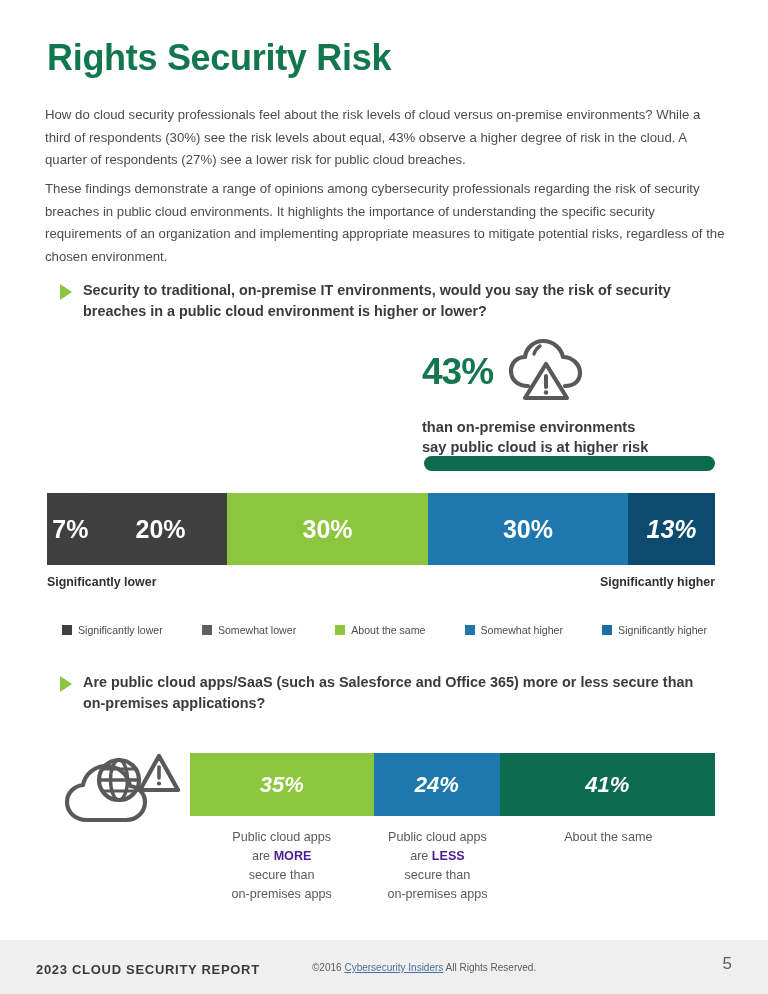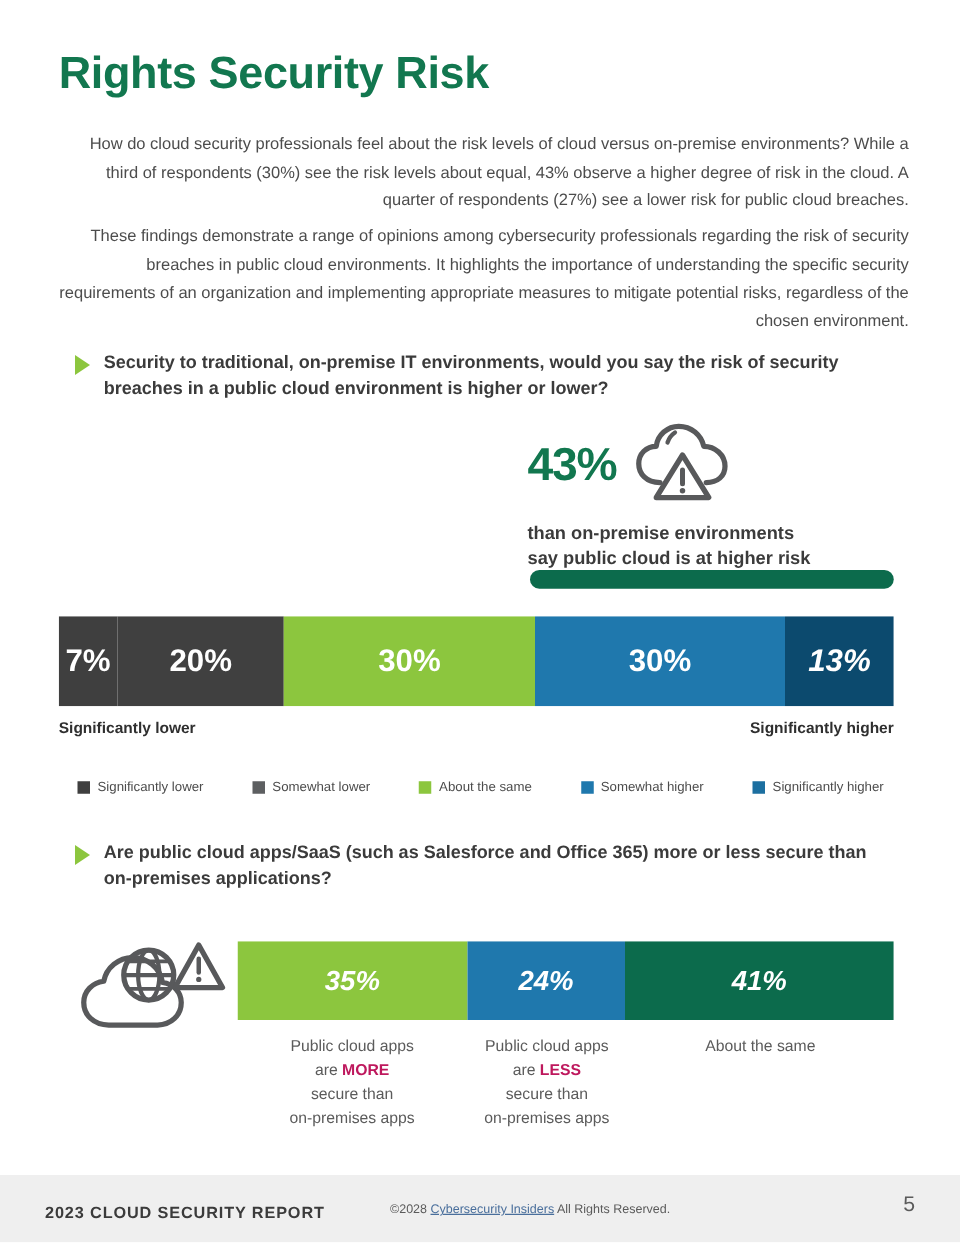--- a/index.html
+++ b/index.html
@@ -34,21 +34,20 @@
   }
 
   
   .intro {
     position: absolute;
     left: 45px;
     width: 682px;
     color: #4c4c4c;
     font-size: 13.2px;
     line-height: 22.5px;
-    text-align: right;
   }
   .intro.p1 { top: 104px; }
   .intro.p2 { top: 178px; }
 
   
   .question {
     position: absolute;
     display: flex;
     align-items: flex-start;
     gap: 11px;
@@ -187,21 +186,21 @@
     display: flex;
   }
   .caption {
     text-align: center;
     font-size: 12.6px;
     line-height: 19px;
     color: #5b5b5b;
     box-sizing: border-box;
     padding: 0 4px;
   }
-  .caption b { color: #be185d; }
+  .caption b { color: #4c1d95; }
 
   
   .footer {
     position: absolute;
     left: 0;
     top: 940px;
     width: 768px;
     height: 54px;
     background: #efefef;
   }
@@ -339,19 +338,19 @@
         <div>on-premises apps</div>
       </div>
       <div class="caption" style="flex: 41 0 0px;">
         <div>About the same</div>
       </div>
     </div>
 
   <div class="footer"></div>
   <div class="footer-left">2023 CLOUD SECURITY REPORT</div>
   <div class="footer-center">
-    <span>©2028</span>
+    <span>©2016</span>
     <span class="link">Cybersecurity Insiders</span>
     <span>All Rights Reserved.</span>
   </div>
   <div class="footer-page">5</div>
 
 </div>
 
 </body></html>

